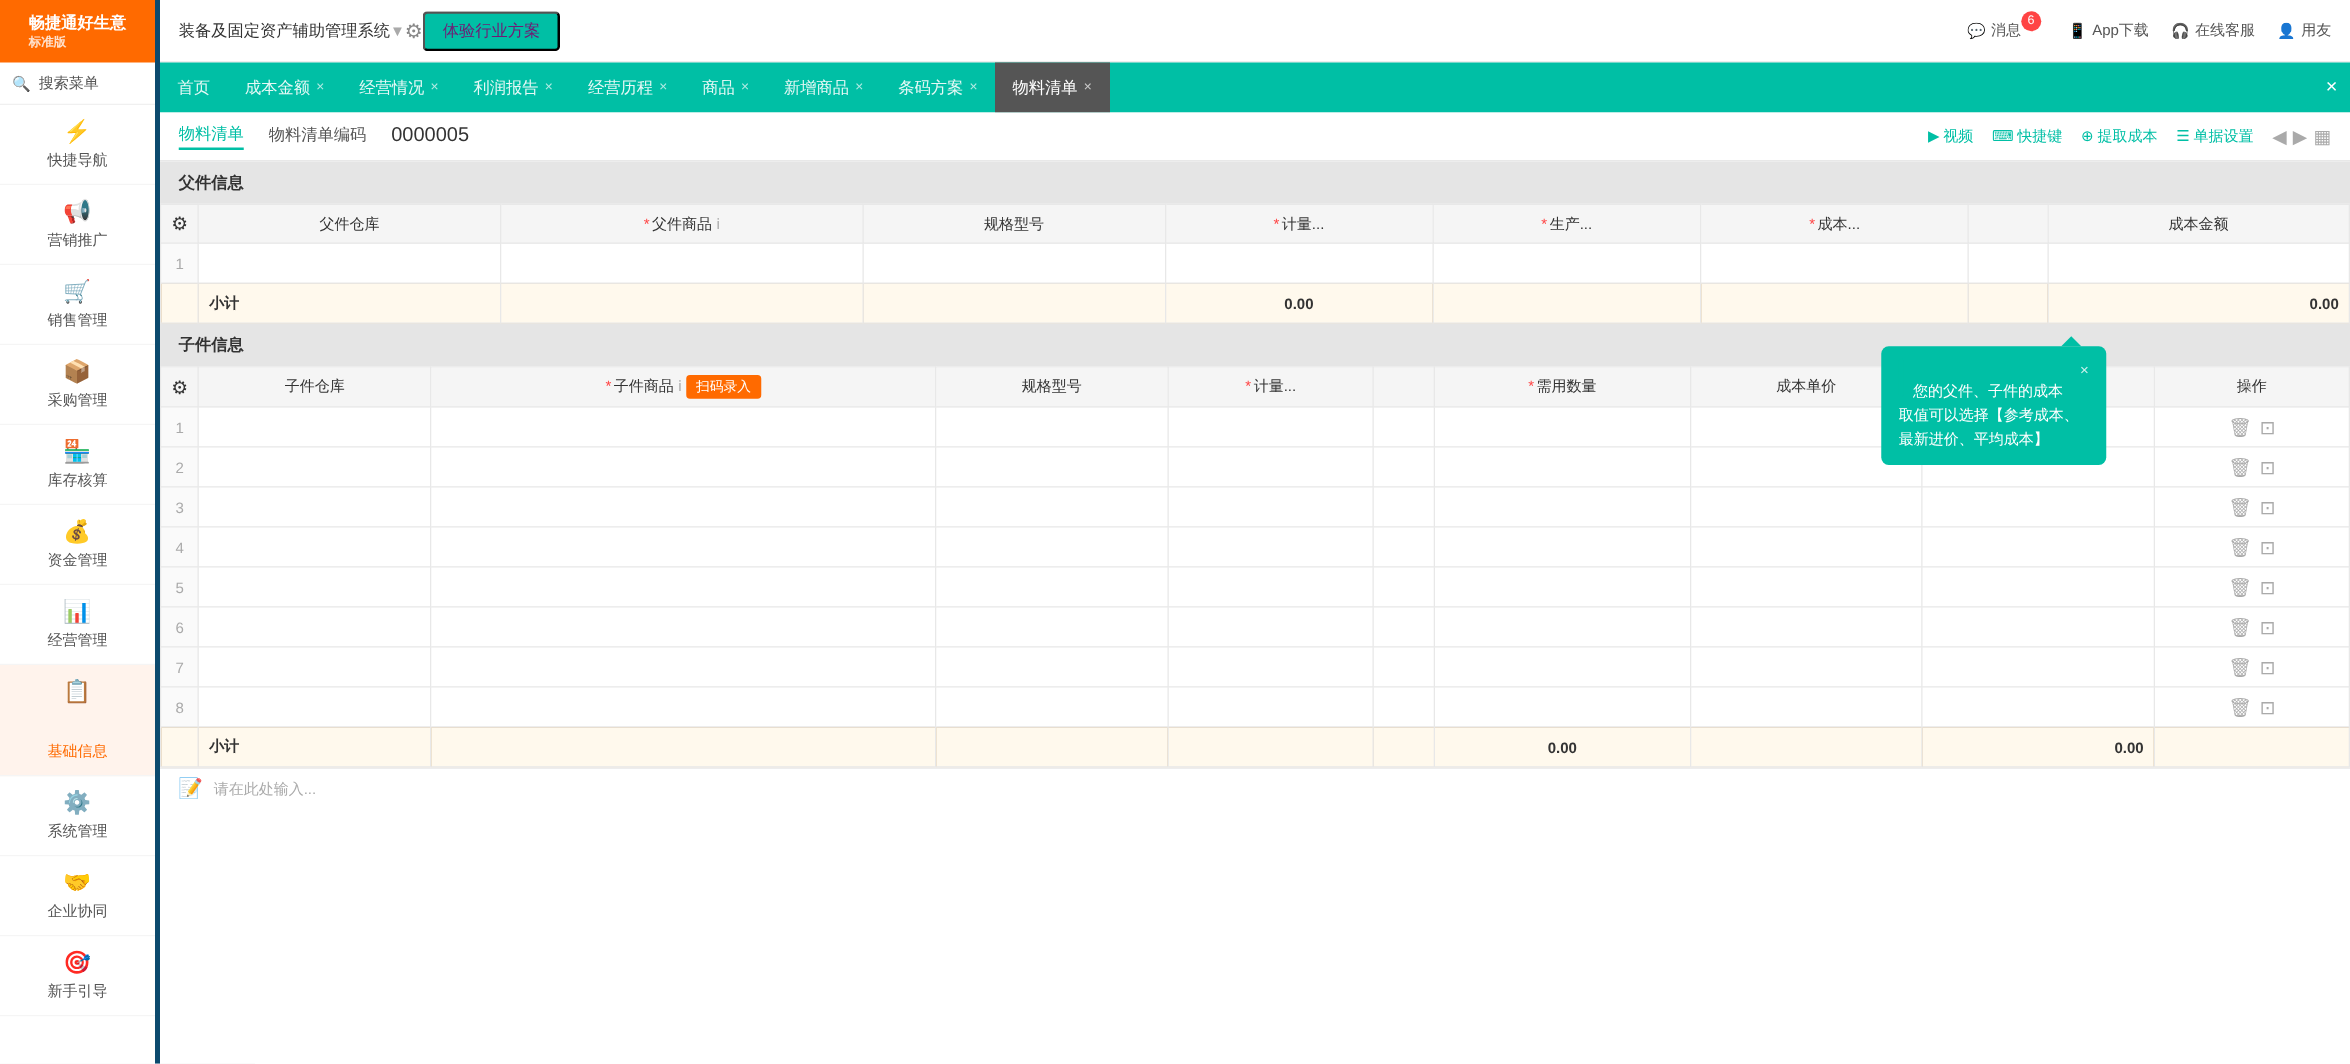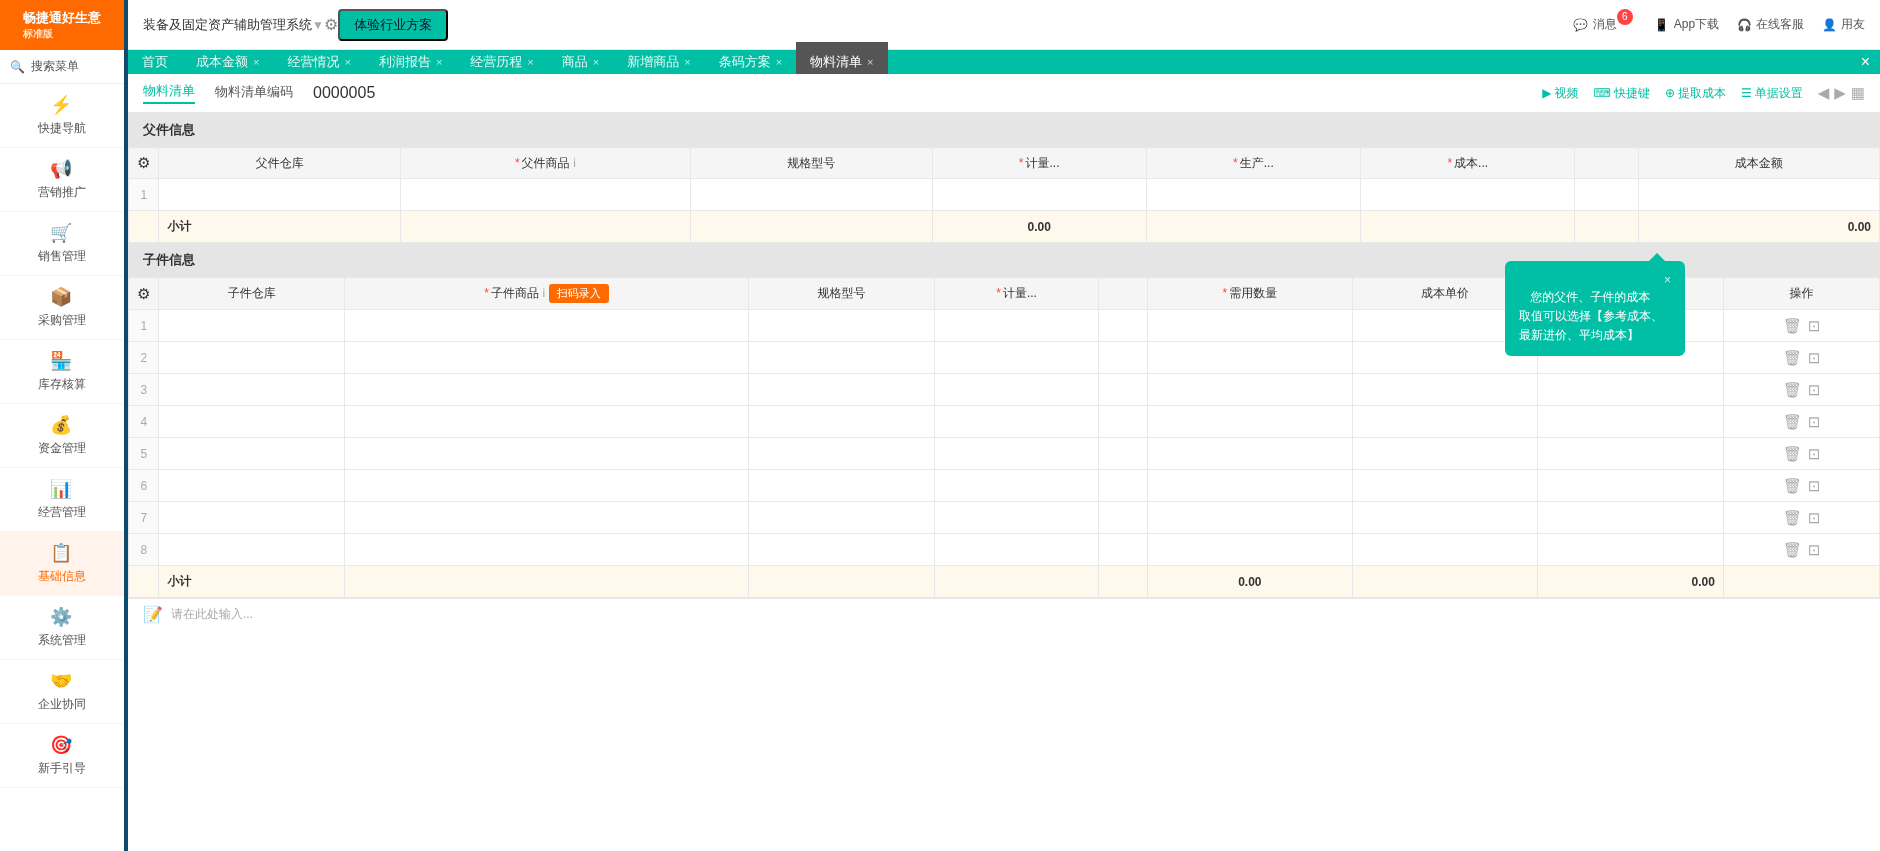--- a/index.html
+++ b/index.html
@@ -73,21 +73,21 @@
       display: flex;
       align-items: center;
       font-size: 13px;
       color: #333;
     }
     .topbar-title { font-size: 13px; color: #333; }
     .topbar-arrow { color: #aaa; font-size: 12px; cursor: pointer; }
     .topbar-gear { color: #888; font-size: 16px; cursor: pointer; }
     .topbar-trial {
       background: #00bfa5;
-      color: #0f172a;
+      color: #701a75;
       padding: 5px 14px;
       border-radius: 4px;
       font-size: 13px;
       cursor: pointer;
     }
     .topbar-right {
       display: flex;
       align-items: center;
       gap: 18px;
       font-size: 12px;
@@ -112,21 +112,21 @@
       position: relative;
       top: -6px;
       left: -6px;
     }
 
     
     .nav-tabs {
       background: #00bfa5;
       display: flex;
       align-items: center;
-      height: 24px;
+      height: 40px;
       padding-left: 0;
     }
     .nav-tab {
       padding: 0 14px;
       height: 40px;
       display: flex;
       align-items: center;
       color: rgba(255,255,255,0.9);
       font-size: 13px;
       cursor: pointer;
@@ -350,21 +350,21 @@
   <div class="sidebar-item">
     <span class="icon">💰</span>
     <span>资金管理</span>
   </div>
   <div class="sidebar-item">
     <span class="icon">📊</span>
     <span>经营管理</span>
   </div>
   <div class="sidebar-item active">
     <span class="icon" style="color:#ff6a00;">📋</span>
-    <span style="color:#ff6a00;">基础信息</span>
+    <span style="color:#ff6a00;margin-top:25px;">基础信息</span>
   </div>
   <div class="sidebar-item">
     <span class="icon">⚙️</span>
     <span>系统管理</span>
   </div>
   <div class="sidebar-item">
     <span class="icon">🤝</span>
     <span>企业协同</span>
   </div>
   <div class="sidebar-item">

